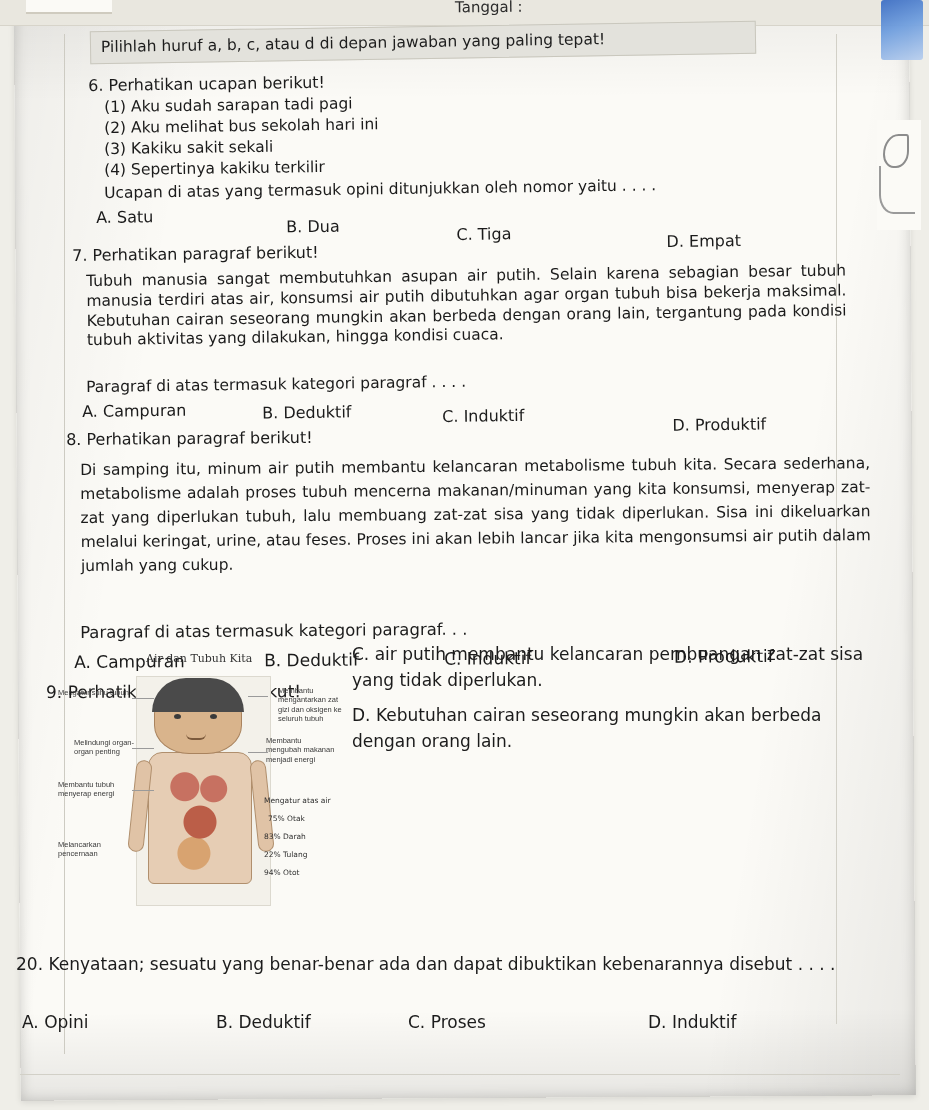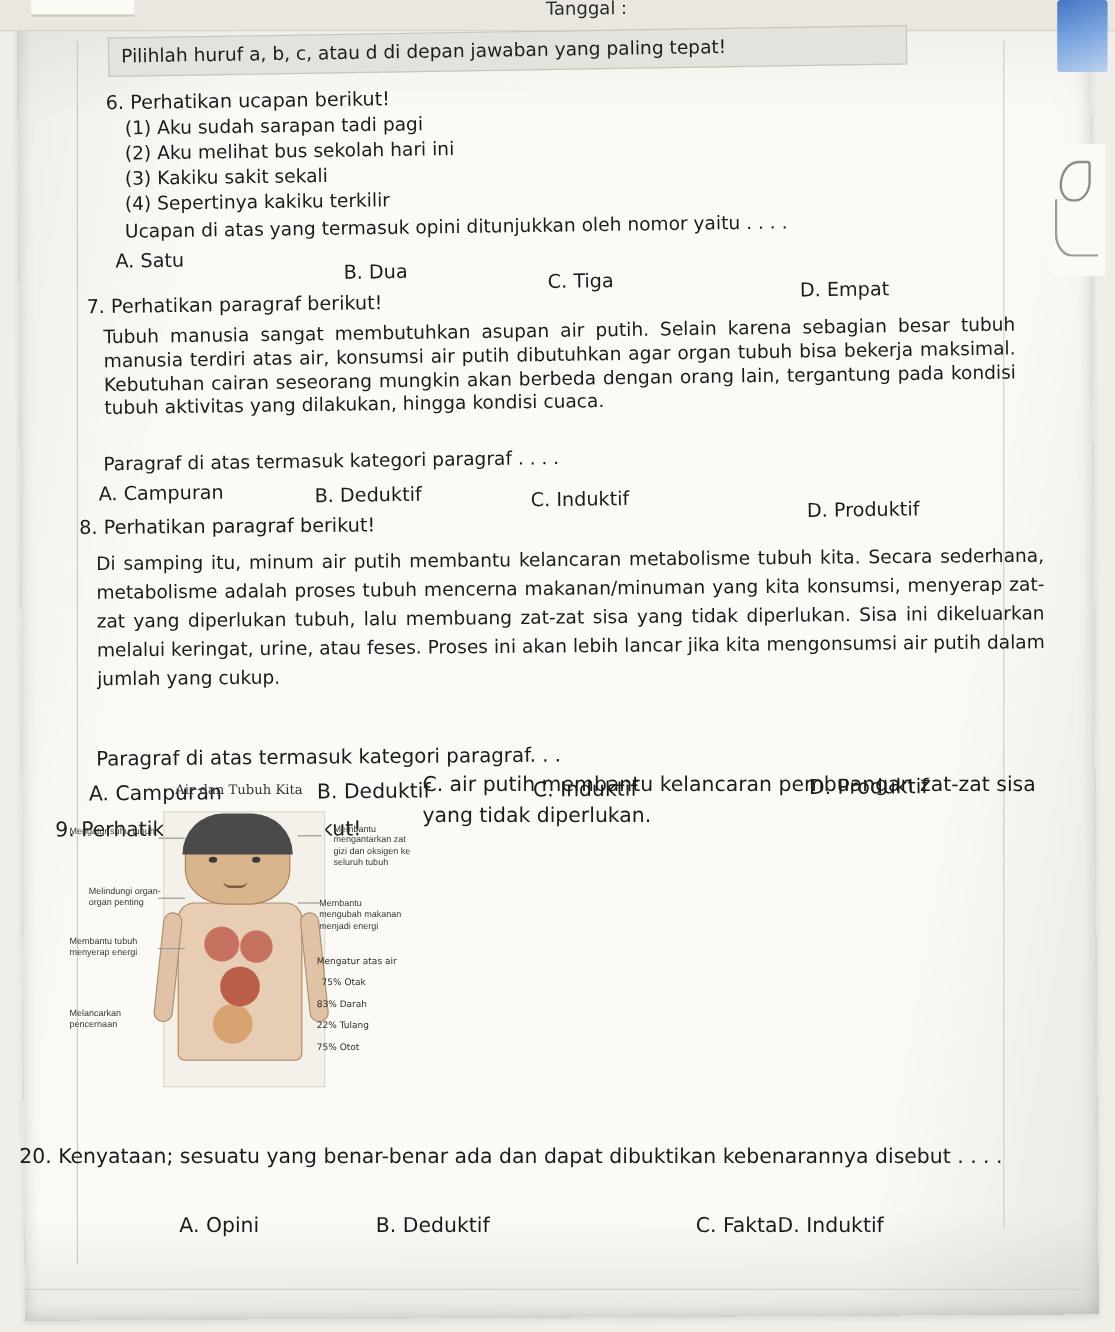--- a/index.html
+++ b/index.html
@@ -316,43 +316,44 @@
     <div class="fig-eye-l"></div>
     <div class="fig-eye-r"></div>
     <div class="fig-mouth"></div>
 
     <div class="fig-cap" style="left:0px; top:36px;">Mengatur suhu tubuh</div>
     <div class="fig-cap" style="left:16px; top:86px;">Melindungi organ-organ penting</div>
     <div class="fig-cap" style="left:0px; top:128px;">Membantu tubuh menyerap energi</div>
     <div class="fig-cap" style="left:0px; top:188px;">Melancarkan pencernaan</div>
 
     <div class="fig-cap right" style="left:220px; top:34px;">Membantu mengantarkan zat gizi dan oksigen ke seluruh tubuh</div>
-    <div class="fig-cap right" style="left:208px; top:96px;">Membantu mengubah makanan menjadi energi</div>
+    <div class="fig-cap right" style="left:208px; top:84px;">Membantu mengubah makanan menjadi energi</div>
 
     <div class="fig-stat" style="left:206px; top:144px;">Mengatur atas air</div>
     <div class="fig-stat" style="left:210px; top:162px;">75% Otak</div>
     <div class="fig-stat" style="left:206px; top:180px;">83% Darah</div>
     <div class="fig-stat" style="left:206px; top:198px;">22% Tulang</div>
-    <div class="fig-stat" style="left:206px; top:216px;">75% Otot</div>
+    <div class="fig-stat" style="left:206px; top:216px;">94% Otot</div>
 
     <div class="fig-line" style="left:74px; top:46px; width:22px;"></div>
     <div class="fig-line" style="left:74px; top:96px; width:22px;"></div>
     <div class="fig-line" style="left:74px; top:138px; width:22px;"></div>
     <div class="fig-line" style="left:190px; top:44px; width:20px;"></div>
     <div class="fig-line" style="left:190px; top:100px; width:20px;"></div>
   </div>
 
   <div class="q9-text">
     <p style="margin-top:10px;">C. air putih membantu kelancaran pembuangan zat-zat sisa yang tidak diperlukan.</p>
+    <p style="margin-top:10px;">D. Kebutuhan cairan seseorang mungkin akan berbeda dengan orang lain.</p>
   </div>
 
   <div class="q r0" style="left:16px; top:952px; width:900px; font-size:17px; line-height:1.5;">
     <span>20.</span>
     <span>Kenyataan; sesuatu yang benar-benar ada dan dapat dibuktikan kebenarannya disebut . . . .</span>
   </div>
-  <div class="opt-row r0" style="left:22px; top:1012px; font-size:17px; width:880px;text-align:right;">
+  <div class="opt-row r0" style="left:22px; top:1012px; font-size:17px; width:880px;">
     <span style="width:194px;">A. Opini</span>
     <span style="width:192px;">B. Deduktif</span>
-    <span style="width:240px;">C. Fakta</span>
+    <span style="width:240px;">C. Proses</span>
     <span>D. Induktif</span>
   </div>
 
 </div>
 
 </body></html>

